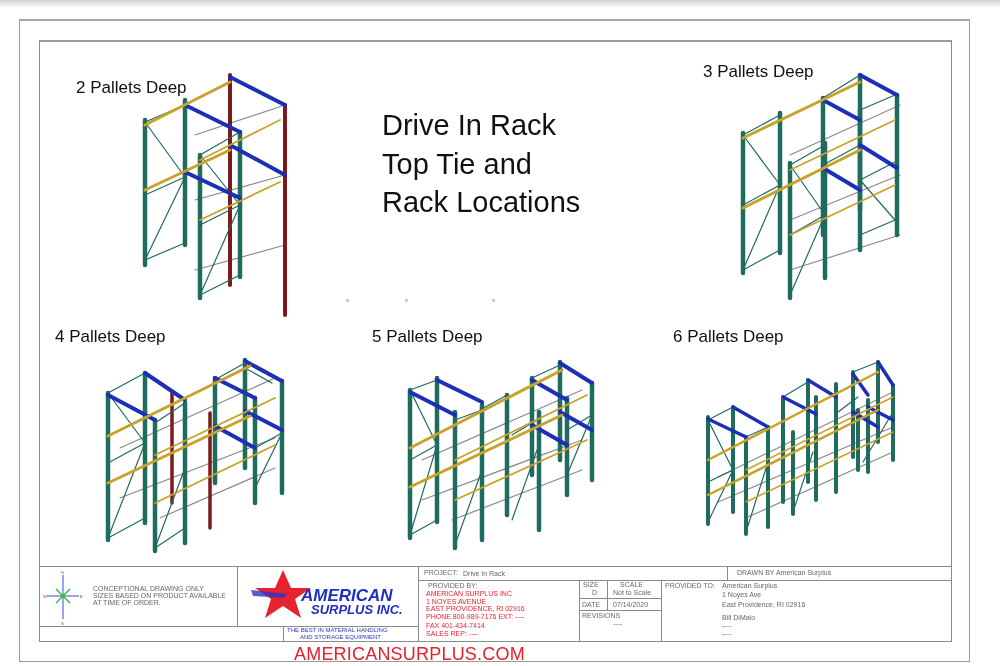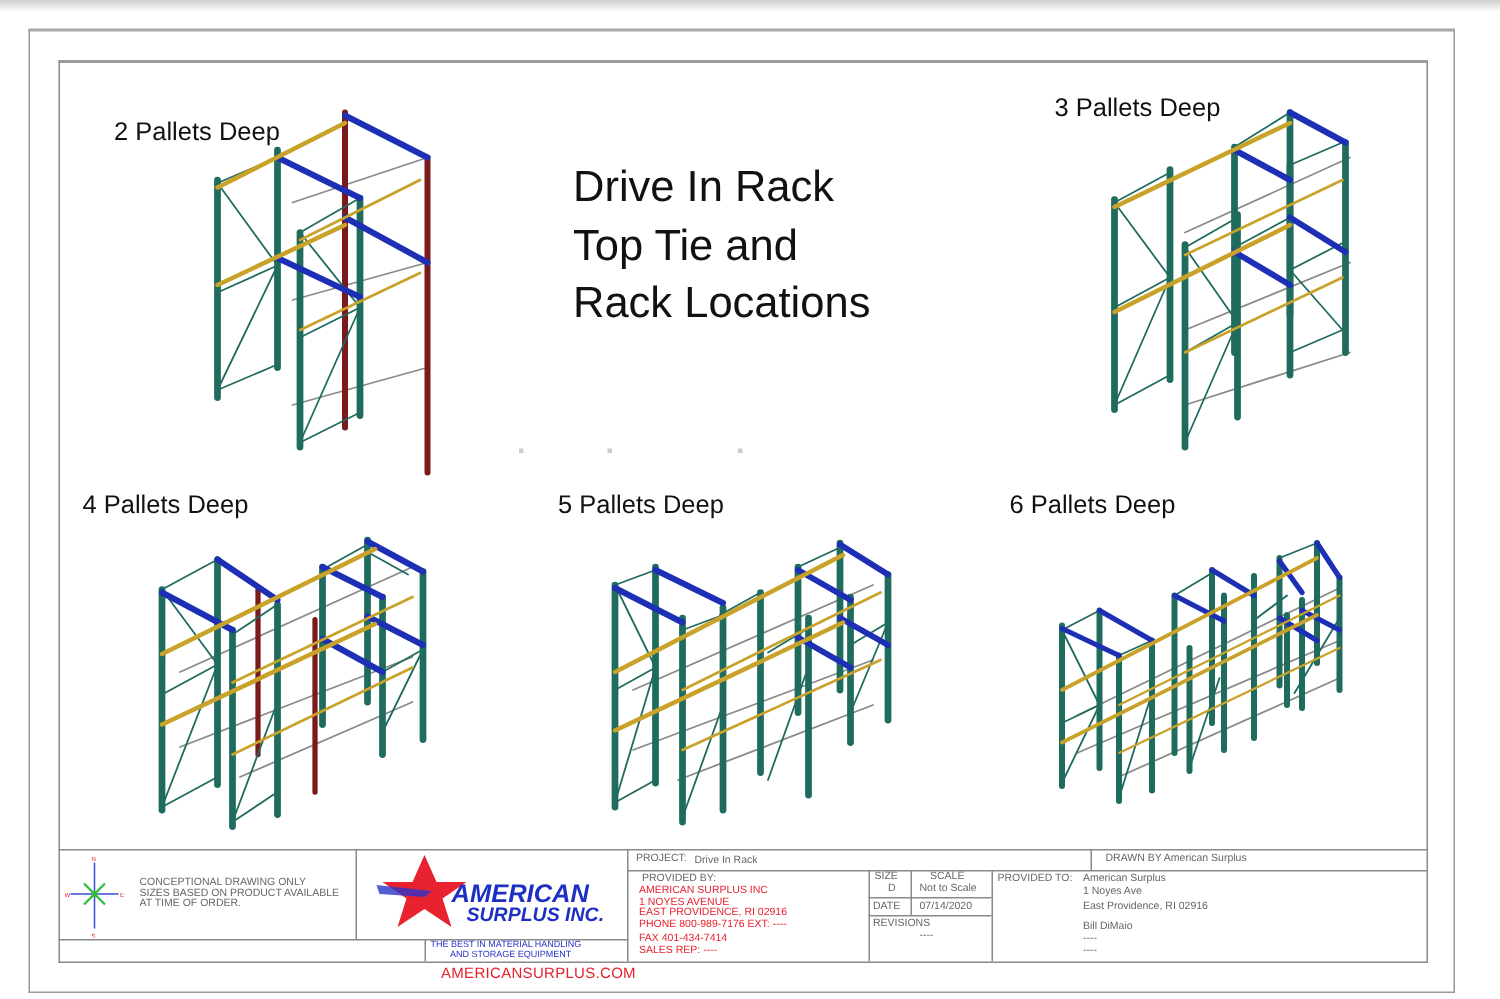--- a/index.html
+++ b/index.html
@@ -7,21 +7,21 @@
   .topshade { position:absolute; left:0; top:0; width:1000px; height:8px; background:linear-gradient(#cfcfcf,#ffffff); }
   .frame-outer { position:absolute; left:19px; top:19px; width:951px; height:643px; border:1px solid #9a9a9a; border-top:2px solid #a8a8a8; box-sizing:border-box; }
   .frame-inner { position:absolute; left:39px; top:40px; width:913px; height:602px; border:1px solid #8a8a8a; border-top:2px solid #9a9a9a; box-sizing:border-box; }
   .label { position:absolute; font-size:17px; color:#111; white-space:nowrap; }
   .title-line { position:absolute; font-size:29px; color:#111; white-space:nowrap; line-height:38px; }
   svg.rack { position:absolute; overflow:visible; }
   .tb-line { position:absolute; background:#8a8a8a; }
   .tb-text { position:absolute; font-size:7px; color:#666; white-space:nowrap; line-height:8px; }
   .red { color:#e8222f; }
   .blue { color:#2a35c8; }
-  .site { position:absolute; left:294px; top:644px; font-size:10px; color:#e81f2a; letter-spacing:0.2px; }
+  .site { position:absolute; left:294px; top:644px; font-size:18px; color:#e81f2a; letter-spacing:0.2px; }
   .dim { position:absolute; width:3px; height:3px; background:#ccc; }
 </style>
 </head>
 <body>
 
 <div class="topshade"></div>
 <div class="frame-outer"></div>
 <div class="frame-inner"></div>
 
 <div class="label" style="left:52px;top:78px;margin-left:24px;">2 Pallets Deep</div>

